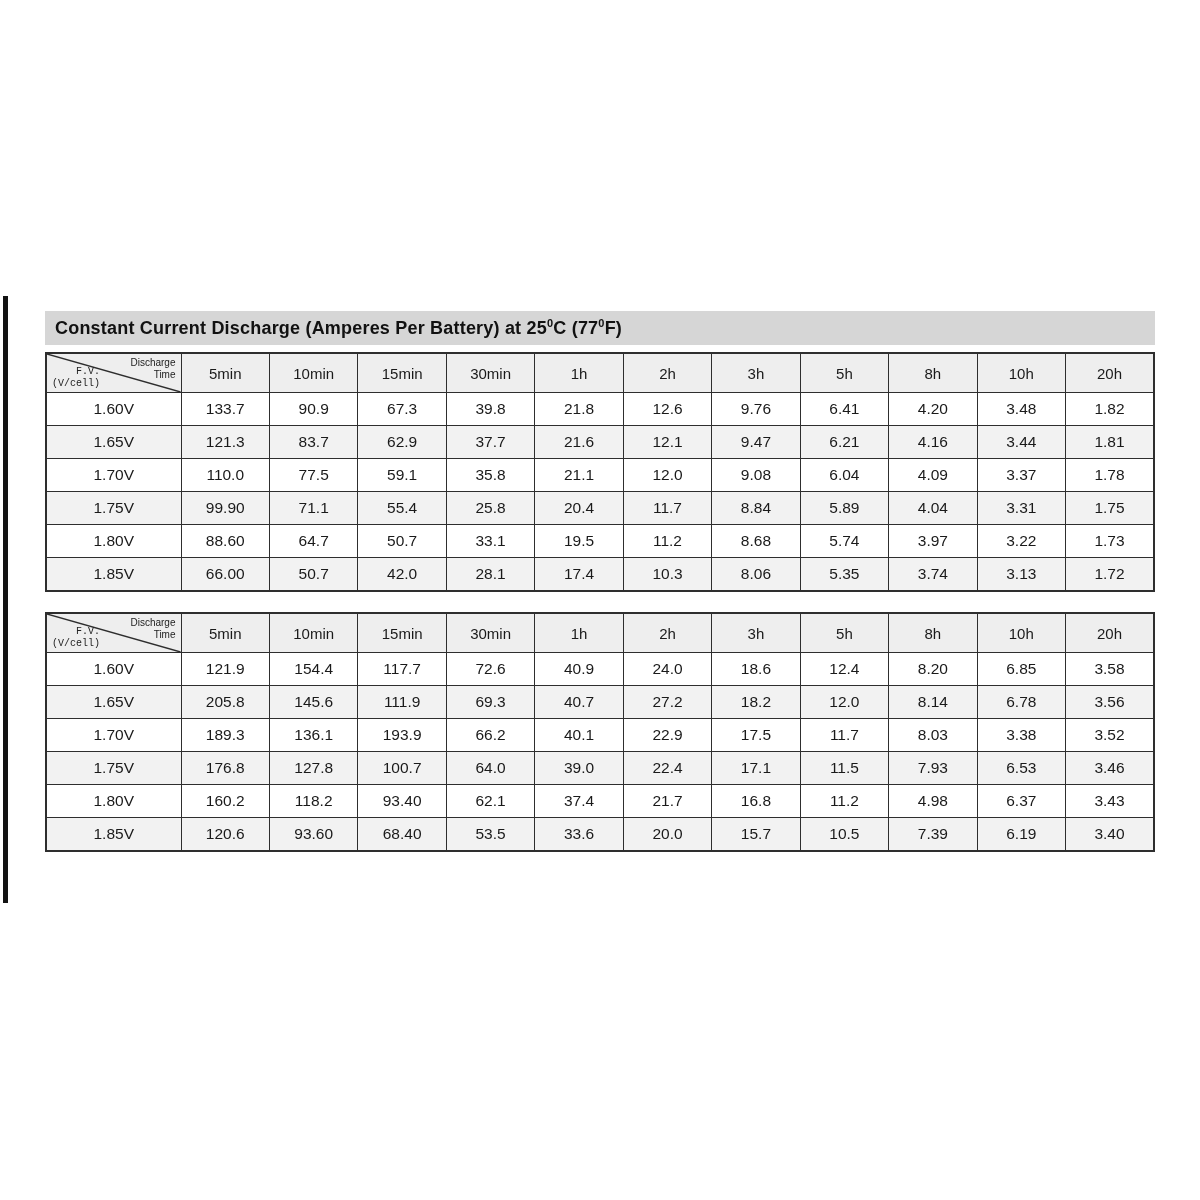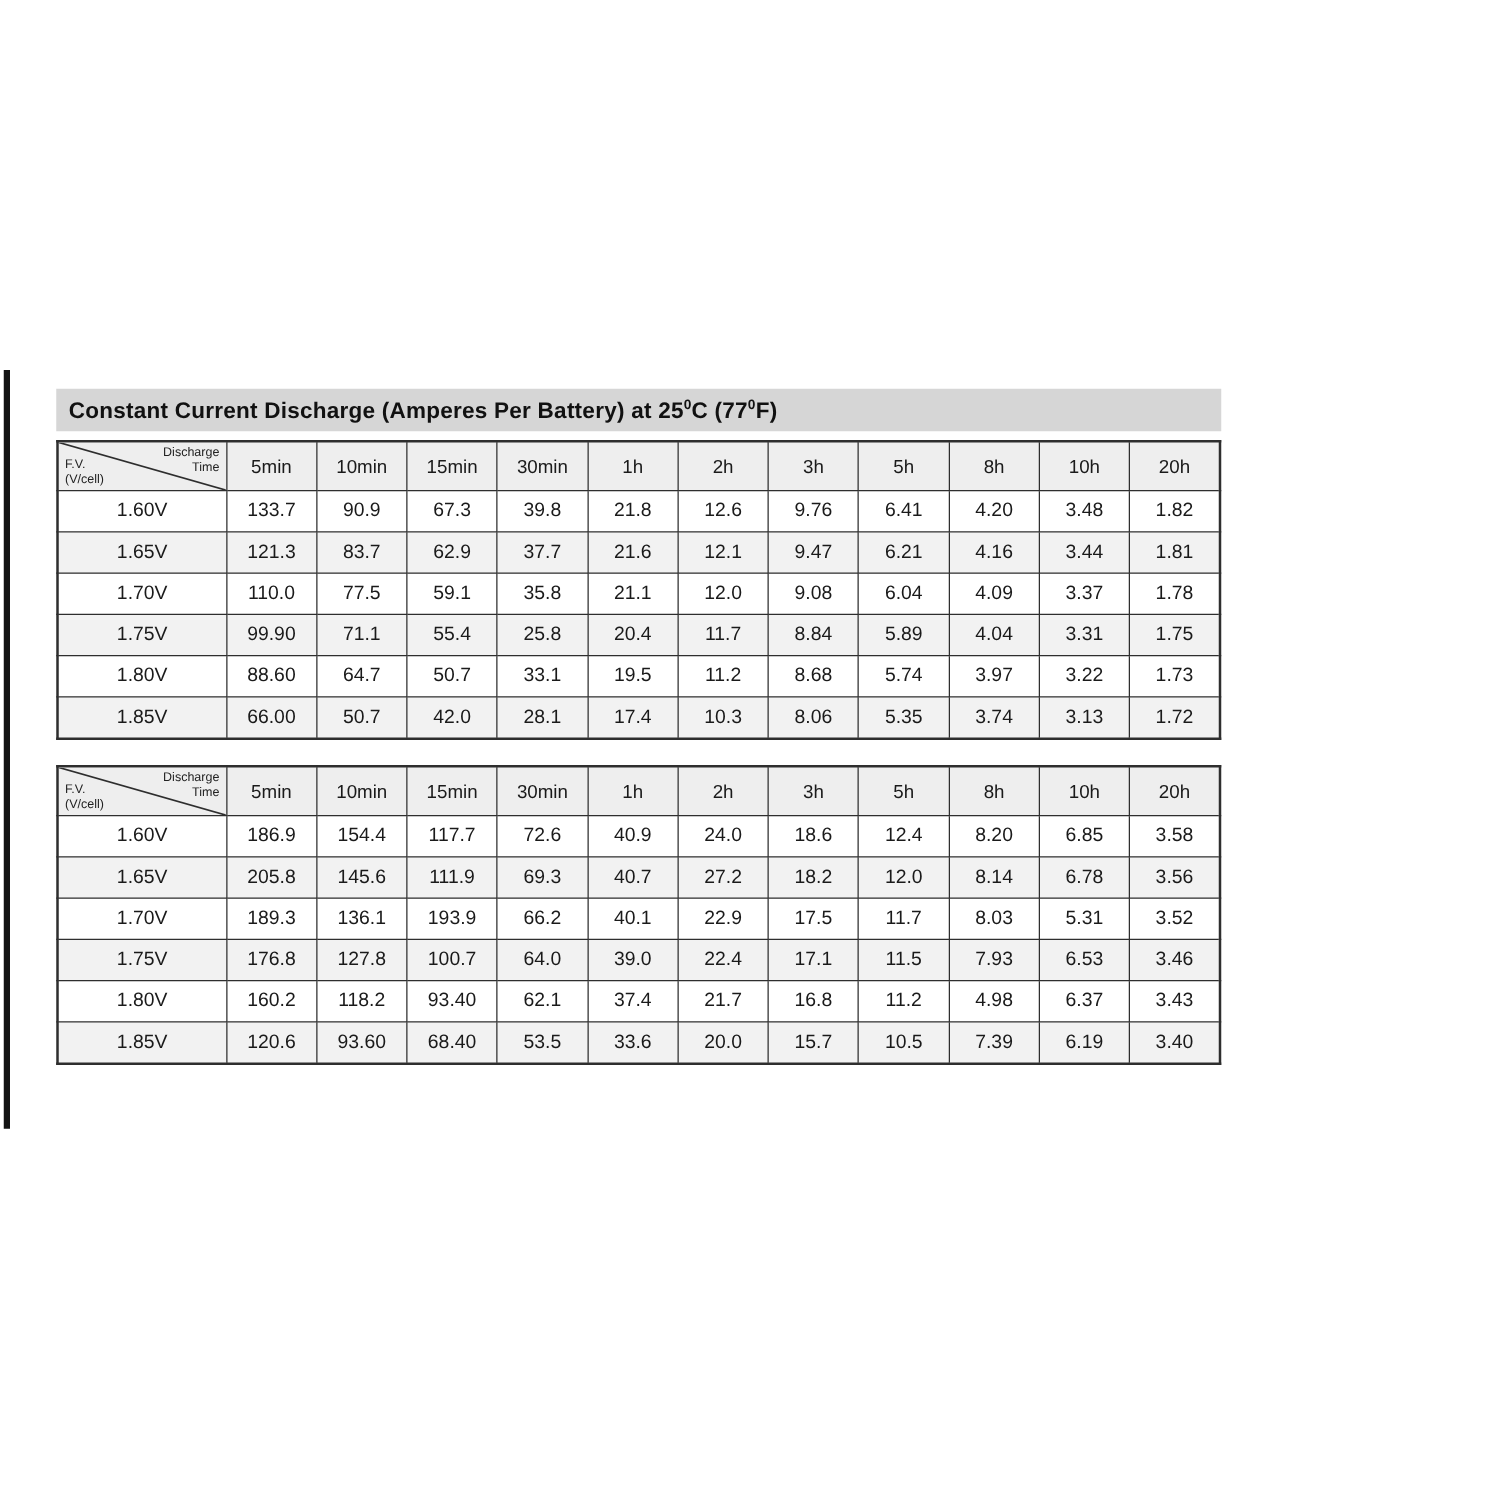--- a/index.html
+++ b/index.html
@@ -20,21 +20,21 @@
     left: 3px;
     top: 296px;
     width: 5px;
     height: 607px;
     background: #131313;
   }
   .content {
     position: absolute;
     left: 45px;
     top: 311px;
-    width: 932px;
+    width: 1110px;
   }
   .titlebar {
     background: #d6d6d6;
     height: 34px;
     display: flex;
     align-items: center;
     padding-left: 10px;
     box-sizing: border-box;
     margin-bottom: 7px;
   }
@@ -95,24 +95,25 @@
     right: 5px;
     text-align: right;
     font-size: 10px;
     line-height: 1.15;
     color: #222;
   }
   .corner-bl {
     position: absolute;
     bottom: 3px;
     left: 5px;
-    text-align: left;
+    text-align: right;
     font-size: 10px;
     line-height: 1.15;
     color: #222;
+    font-family: Liberation Mono, monospace;
   }
 </style>
 </head>
 <body>
 
 <div class="edge-bar"></div>
 
 <div class="content">
 
   <section>
@@ -291,21 +292,21 @@
             <th>3h</th>
             <th>5h</th>
             <th>8h</th>
             <th>10h</th>
             <th>20h</th>
           </tr>
         </thead>
         <tbody>
           <tr>
             <th>1.60V</th>
-            <td>186.9</td>
+            <td>121.9</td>
             <td>154.4</td>
             <td>117.7</td>
             <td>72.6</td>
             <td>40.9</td>
             <td>24.0</td>
             <td>18.6</td>
             <td>12.4</td>
             <td>8.20</td>
             <td>6.85</td>
             <td>3.58</td>
@@ -328,21 +329,21 @@
             <th>1.70V</th>
             <td>189.3</td>
             <td>136.1</td>
             <td>193.9</td>
             <td>66.2</td>
             <td>40.1</td>
             <td>22.9</td>
             <td>17.5</td>
             <td>11.7</td>
             <td>8.03</td>
-            <td>5.31</td>
+            <td>3.38</td>
             <td>3.52</td>
           </tr>
           <tr>
             <th>1.75V</th>
             <td>176.8</td>
             <td>127.8</td>
             <td>100.7</td>
             <td>64.0</td>
             <td>39.0</td>
             <td>22.4</td>

